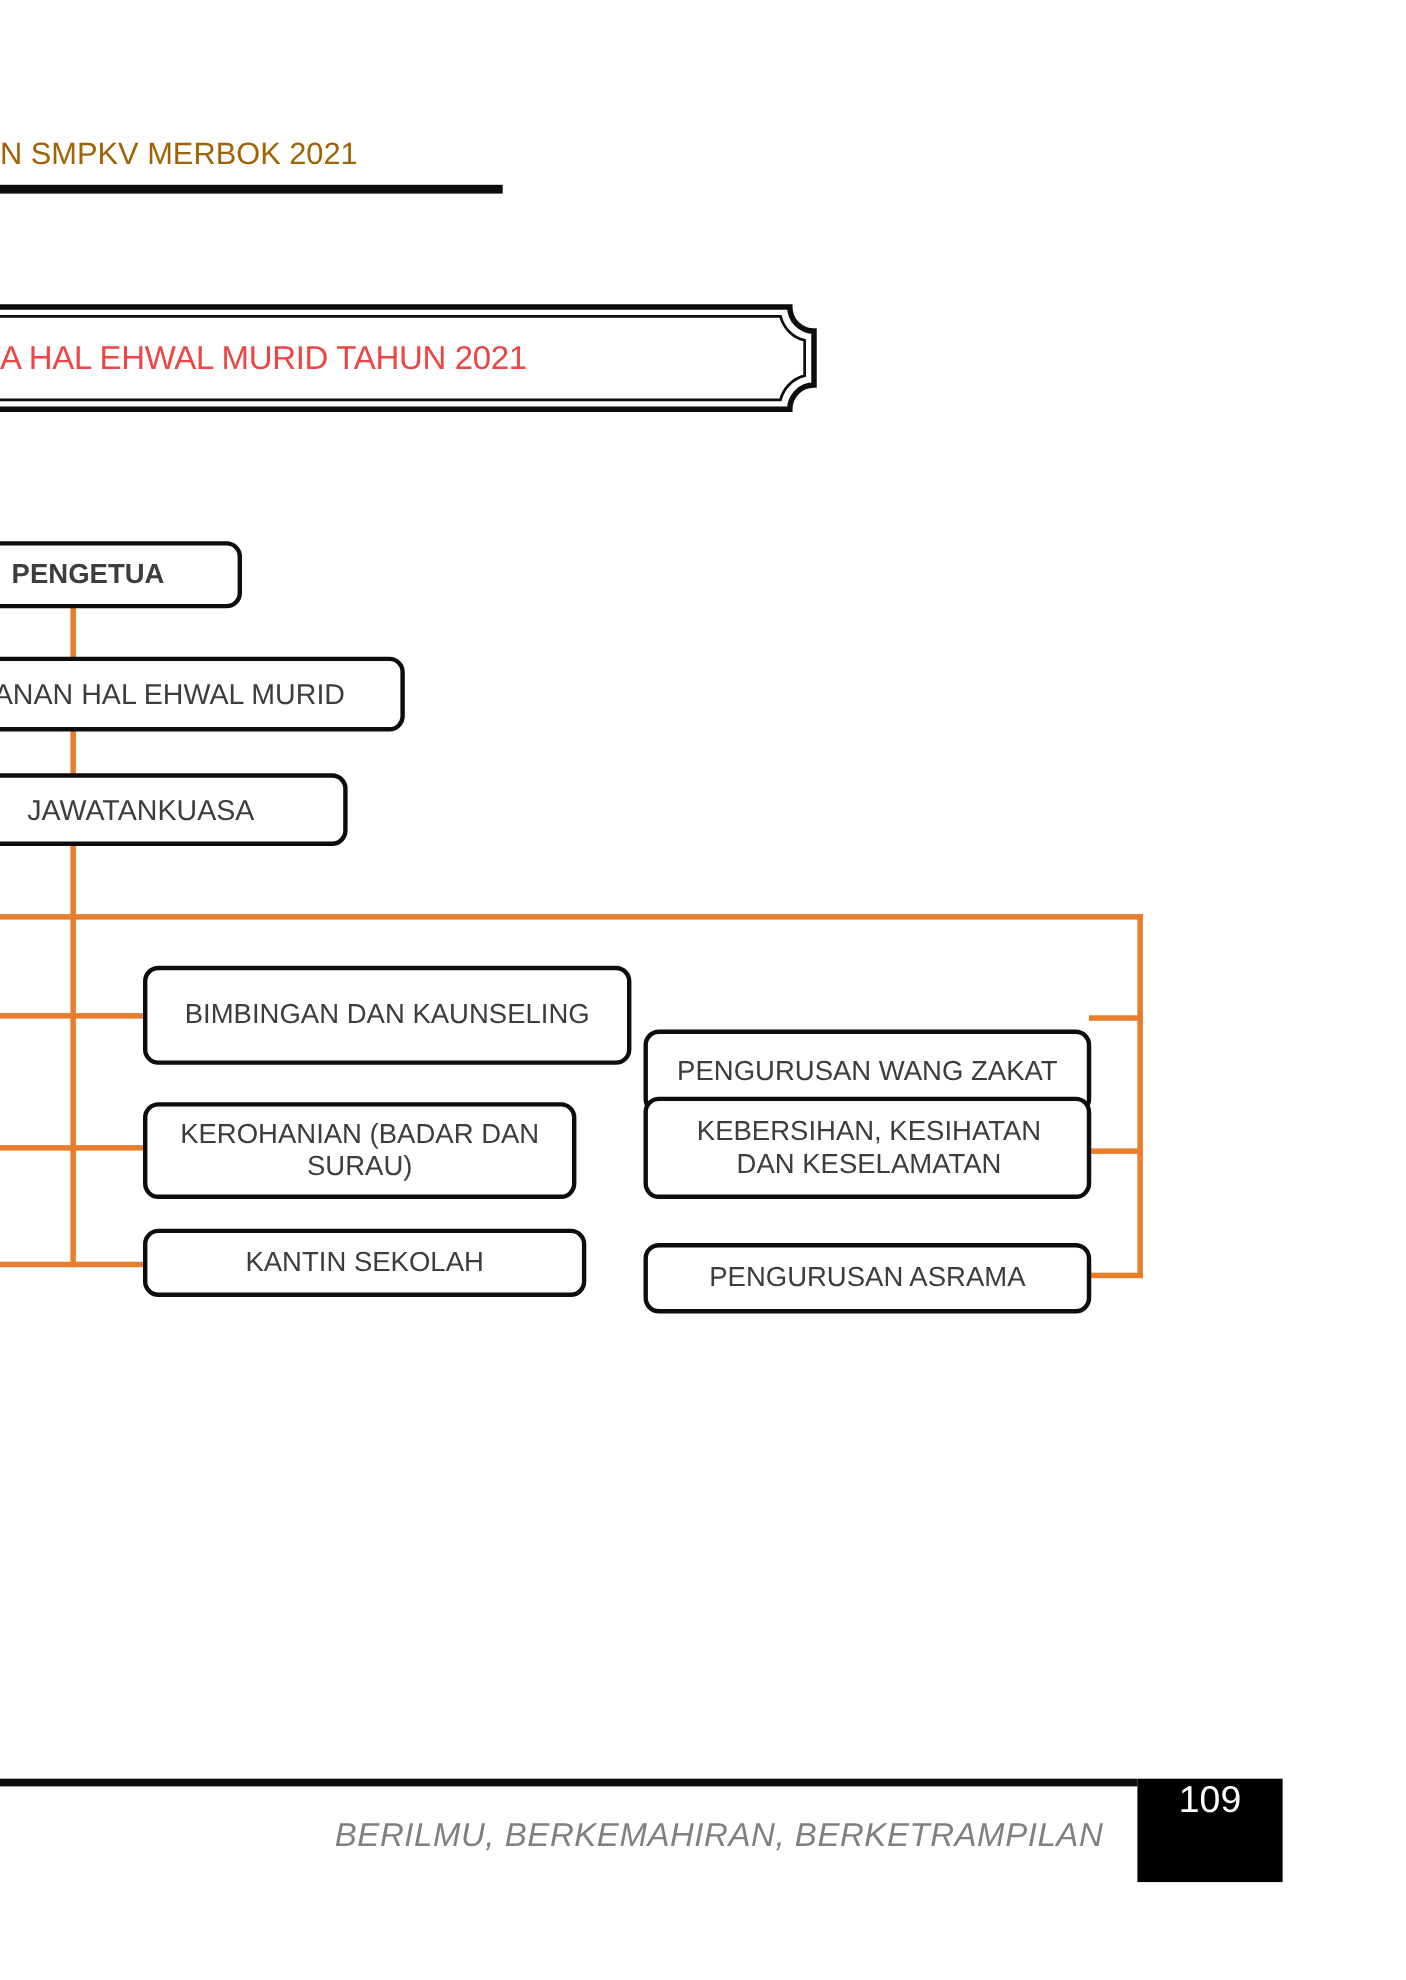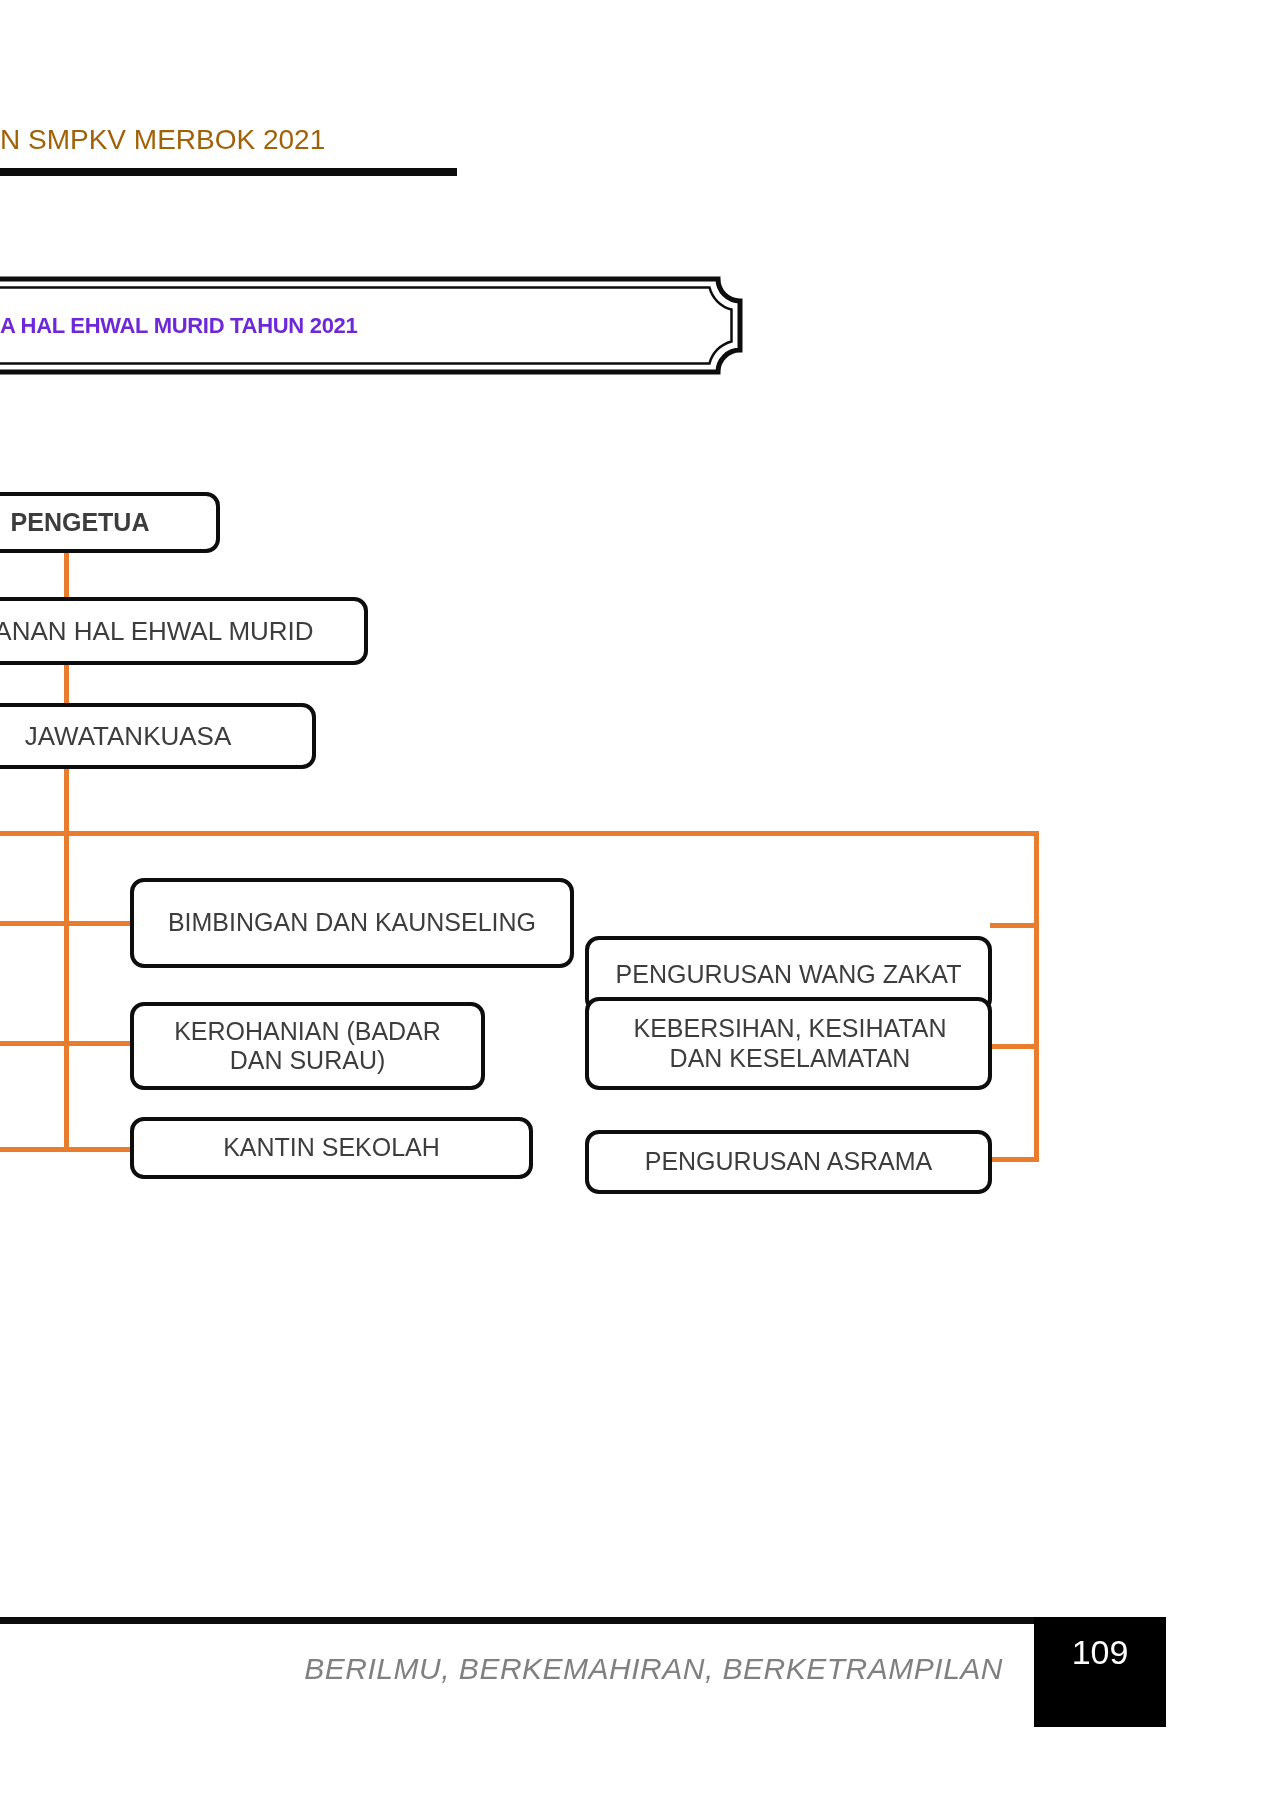--- a/index.html
+++ b/index.html
@@ -22,21 +22,21 @@
   }
 
   
   .banner-svg { left: -20px; top: 272px; z-index: 2; }
   .banner-svg path { fill: none; stroke: var(--color-border, #0d0d0d); }
   .banner-svg .outer { stroke-width: 5px; }
   .banner-svg .inner { stroke-width: 2.5px; }
   .banner-title {
     left: 0; top: 279px; width: 650px; height: 94px;
     display: flex; align-items: center;
-    font-size: 22px; font-weight: bold; color: #6d28d9;
+    font-size: 30px; font-weight: normal; color: #ef4444;
     letter-spacing: -0.3px; white-space: nowrap; z-index: 3;
   }
 
   
   .line { background: var(--color-connector, #E87D2E); z-index: 1; }
 
   
   .node {
     background: #ffffff;
     border: 4px solid var(--color-border, #0d0d0d);
@@ -50,24 +50,24 @@
     padding: 4px 26px;
   }
   .node.bold { font-weight: bold; font-size: 25px; }
 
   
   .footer-rule {
     left: 0; top: 1617px; width: 1034px; height: 7px;
     background: #0c0c0c; z-index: 2;
   }
   .page-number-box {
-    left: 1034px; top: 1617px; width: 132px; height: 110px;
+    left: 1034px; top: 1617px; width: 132px; height: 94px;
     background: #000000; z-index: 2;
     display: flex; justify-content: center; align-items: flex-start;
-    padding-top: 16px; box-sizing: border-box;
+    box-sizing: border-box;
   }
   .page-number { color: #ffffff; font-size: 34px; }
   .footer-motto {
     right: 275px; top: 1652px;
     font-size: 30px; font-style: italic;
     color: var(--color-motto, #808080);
     letter-spacing: 0.5px; white-space: nowrap; z-index: 2;
   }
 </style>
 </head>
@@ -101,21 +101,21 @@
 </div>
 
 <div class="abs node" style="left:-60px; top:703px; width:376px; height:66px; font-size:26px;">
   <span>JAWATANKUASA</span>
 </div>
 
 <div class="abs node" style="left:130px; top:878px; width:444px; height:90px;">
   <span>BIMBINGAN DAN KAUNSELING</span>
 </div>
 
-<div class="abs node" style="left:130px; top:1002px; width:355px; height:88px;">
+<div class="abs node" style="left:130px; top:1002px; width:394px; height:88px;">
   <span>KEROHANIAN (BADAR DAN SURAU)</span>
 </div>
 
 <div class="abs node" style="left:130px; top:1117px; width:403px; height:62px;text-align:center;">
   <span>KANTIN SEKOLAH</span>
 </div>
 
 <div class="abs node" style="left:585px; top:888px; width:407px; height:77px;margin-top:48px;">
   <span>PENGURUSAN WANG ZAKAT</span>
 </div>

